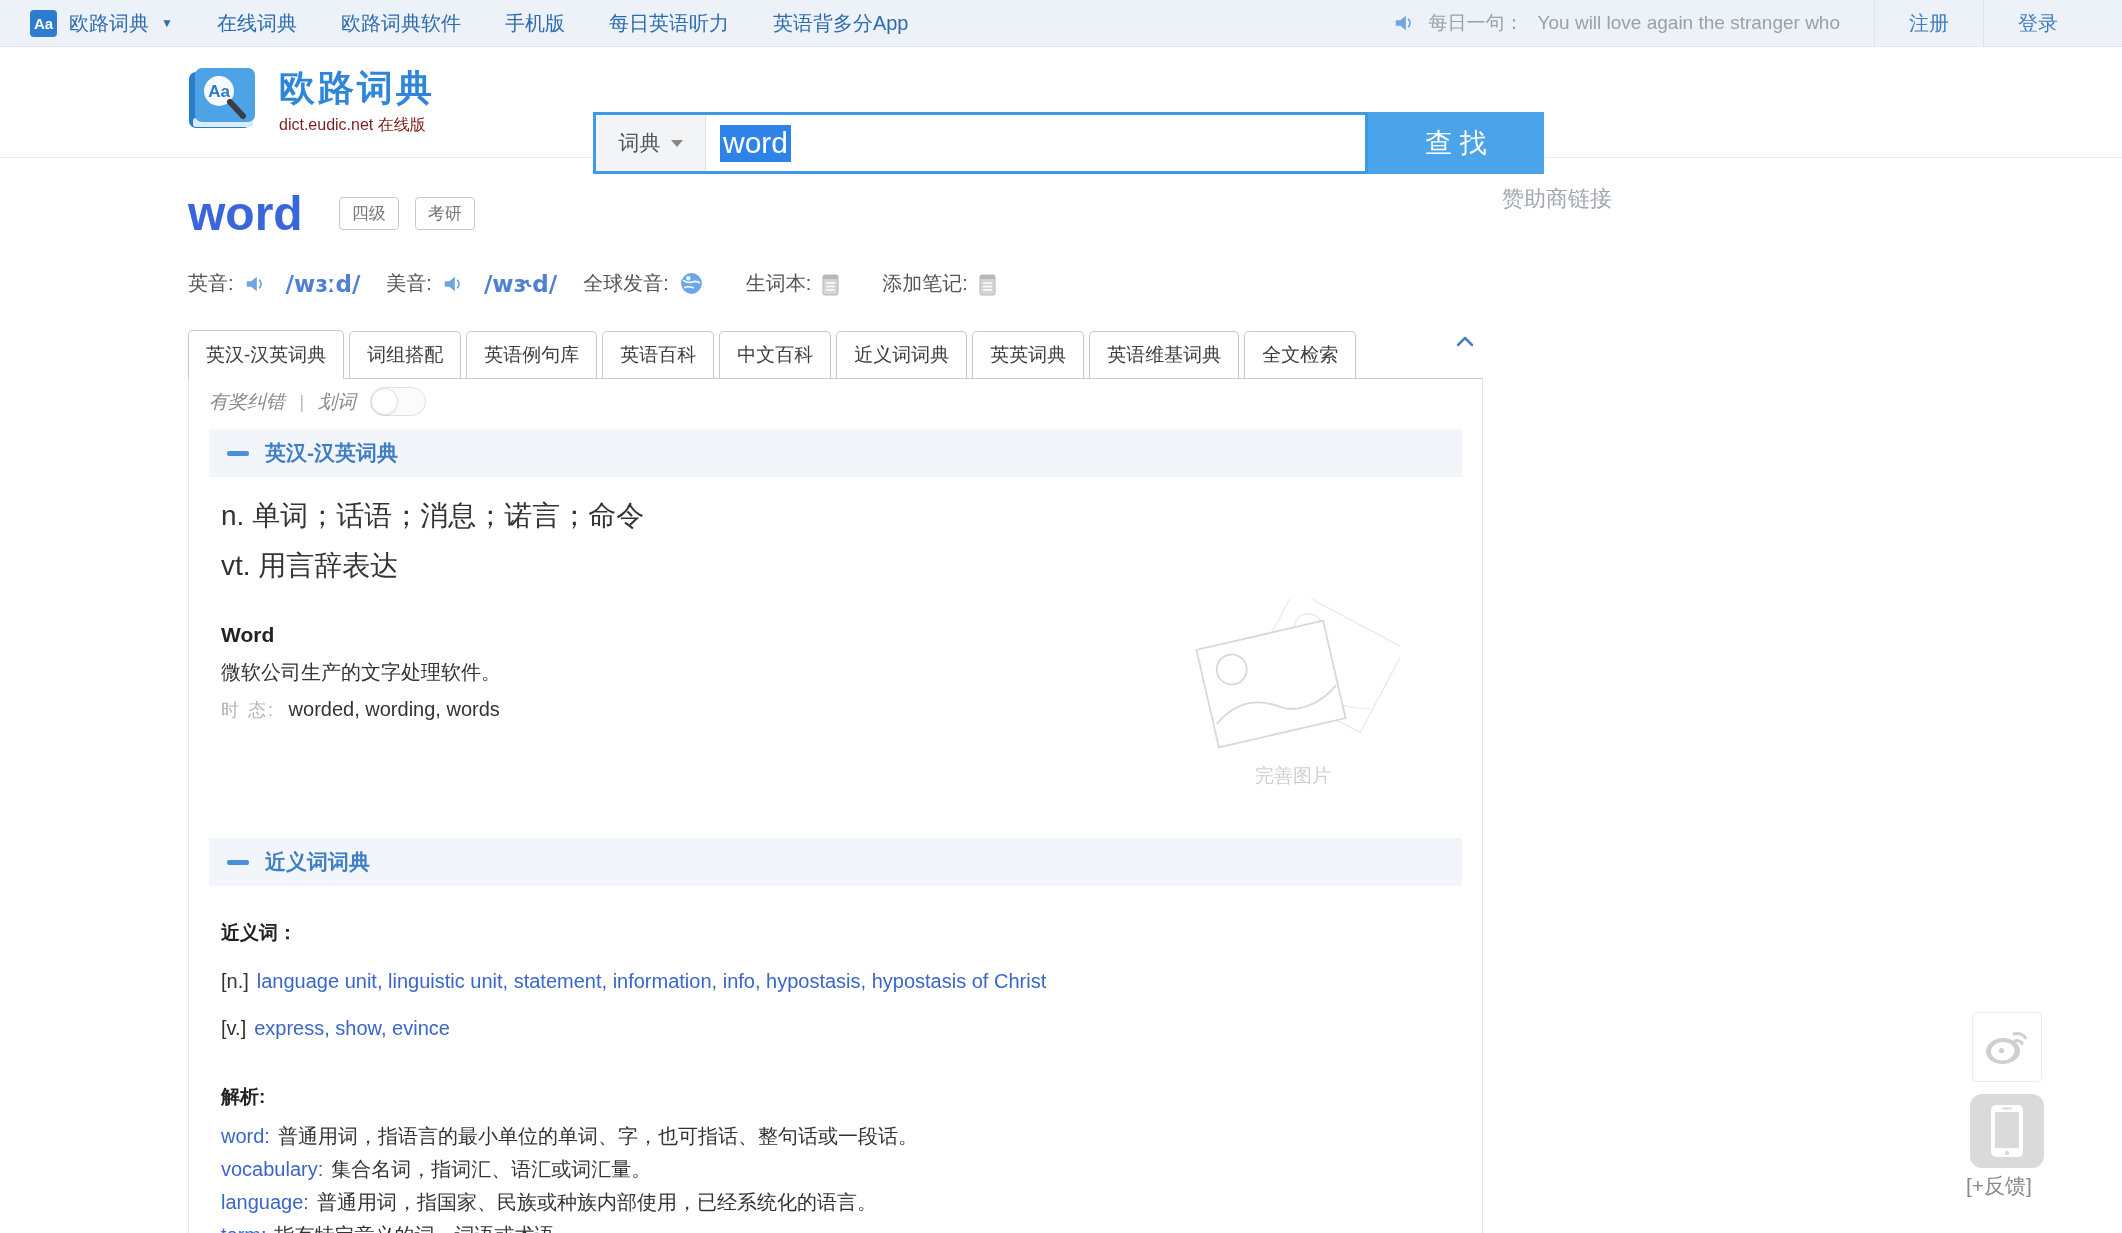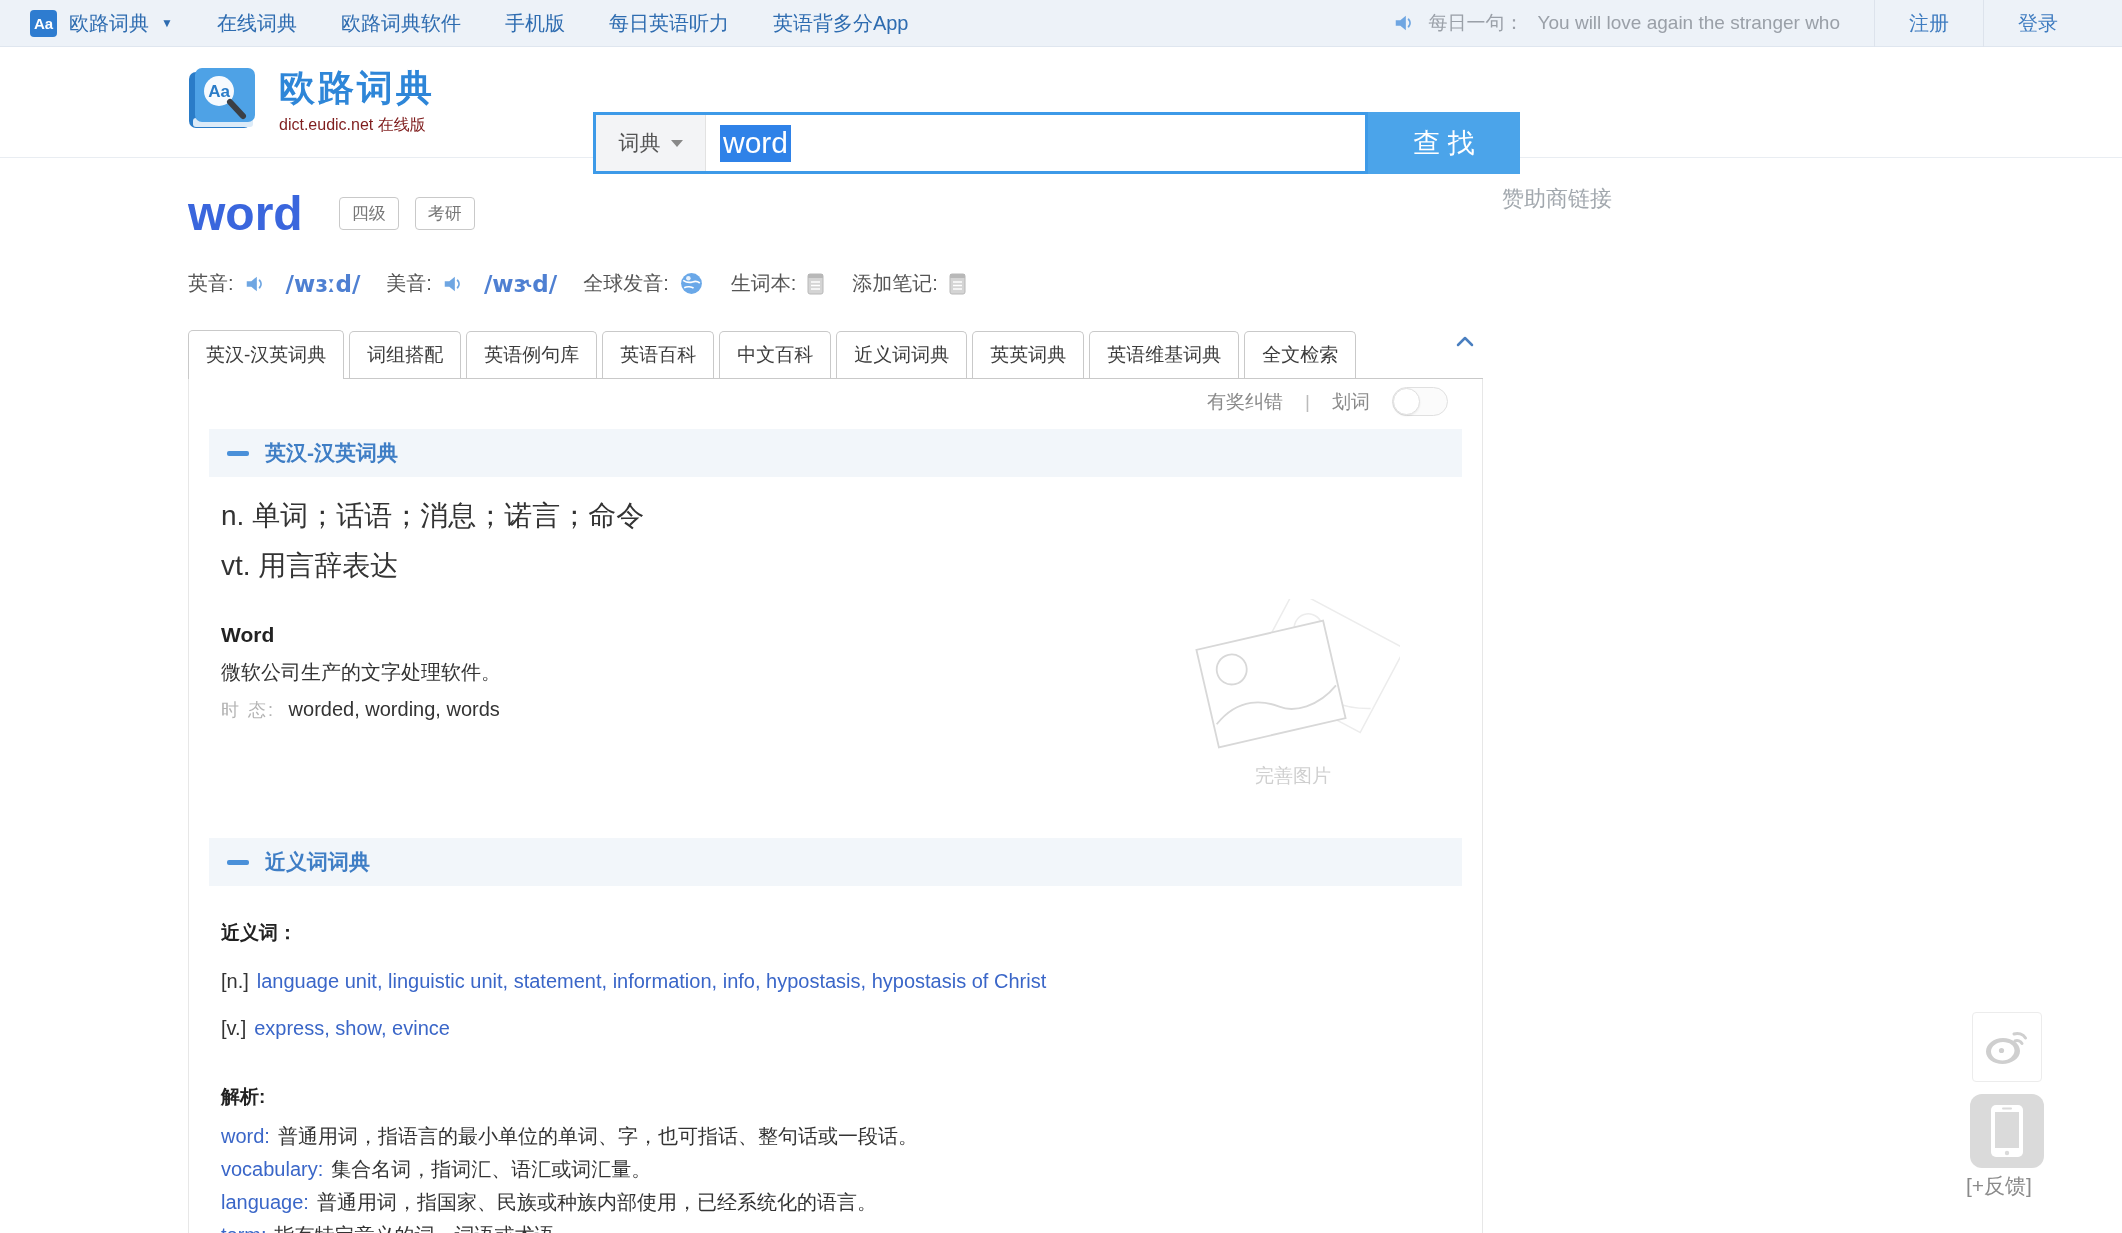--- a/index.html
+++ b/index.html
@@ -30,53 +30,53 @@
   .logo-text .logo-sub { font-size:16px; color:#7f1d1d; margin-top:2px; }
   .search-wrap { position:absolute; left:549px; top:64px; display:flex; align-items:stretch; height:62px;padding-left:44px; }
   .search-box { width:775px; border:3px solid #3d9ae8; background:#fff; display:flex; align-items:stretch; }
   .dict-select { width:110px; background:#f3f4f6; border-right:1px solid #e2e2e2;
     display:flex; align-items:center; justify-content:center; gap:10px;
     color:#555; font-size:21px; cursor:pointer; }
   .select-caret { width:0; height:0; border-left:6px solid transparent; border-right:6px solid transparent;
     border-top:7px solid #888; }
   .search-input { flex:1; display:flex; align-items:center; padding-left:14px; font-size:30px; cursor:text; }
   .selection { background:#2f82e8; color:#fff; padding:1px 3px 2px 3px; }
-  .search-btn { width:152px; background:#4ba4ea; color:#fff; font-size:27px;
+  .search-btn { width:176px; background:#4ba4ea; color:#fff; font-size:27px;
     display:flex; align-items:center; justify-content:center; cursor:pointer; }
 
   .sponsor { position:absolute; left:1502px; top:184px; font-size:22px; color:#a2a8ae; }
 
   
   .word-head { position:absolute; left:188px; top:186px; display:flex; align-items:center; }
   .word-title { font-size:48px; font-weight:bold; color:#3a66dd; }
   .badges { display:flex; gap:16px; margin-left:36px; }
   .badge { border:1px solid #c9c9c9; border-radius:4px; padding:4px 12px;
     color:#777; font-size:17px; background:#fff; }
 
   .pron-row { position:absolute; left:188px; top:270px; display:flex; align-items:center; font-size:20px; color:#555; }
   .pron-row .lbl { margin-right:10px; }
   .phonetic { font-size:23px; font-weight:bold; color:#4f80d2; margin:0 26px 0 10px;
     font-family:"DejaVu Sans","Liberation Sans",sans-serif; cursor:pointer; }
   .icon-gap { margin-right:10px; display:flex; align-items:center; cursor:pointer; }
-  .group-gap { margin-left:17px; display:flex; align-items:center; }
+  .group-gap { margin-left:32px; display:flex; align-items:flex-end; }
 
   
   .tabs { position:absolute; left:188px; top:330px; width:1295px; height:49px;
     display:flex; align-items:flex-end; border-bottom:1px solid #c9c9c9; }
   .tab { border:1px solid #c9c9c9; border-bottom:none; border-radius:5px 5px 0 0; background:#fff;
     margin-right:5px; padding:0 17px; height:47px; display:flex; align-items:center;
     font-size:19px; color:#3c3c3c; cursor:pointer; white-space:nowrap; position:relative; }
   .tab:first-of-type { height:49px; margin-bottom:-1px; z-index:2; background:#fff; }
   .tabs-chevron { position:absolute; right:8px; top:4px; cursor:pointer; }
 
   
   .panel { position:absolute; left:188px; top:379px; width:1295px; height:854px;
     background:#fff; border-left:1px solid #e7e7e7; border-right:1px solid #e7e7e7; padding:0 20px; }
-  .tools-row { margin-top:8px; display:flex; justify-content:flex-end; align-items:center;
-    gap:22px; color:#8a8a8a; font-size:19px; padding-right:14px; }
+  .tools-row { margin-top:8px; display:flex; justify-content:flex-start; align-items:center;
+    gap:14px; color:#8a8a8a; font-size:19px; padding-right:14px;font-style:italic; }
   .tools-row .t-item { cursor:pointer; }
   .pipe { color:#bbb; }
   .toggle { width:56px; height:29px; border:1px solid #e0e0e0; border-radius:15px; background:#fbfbfb;
     position:relative; cursor:pointer; }
   .toggle .knob { position:absolute; left:0; top:0; width:27px; height:27px; border-radius:50%;
     background:#fff; border:1px solid #e0e0e0; box-shadow:0 1px 2px rgba(0,0,0,.08); }
 
   .section-bar { margin-top:13px; height:48px; background:#f2f6fa; display:flex; align-items:center;
     padding-left:18px; gap:16px; }
   .dash { width:22px; height:5px; border-radius:2px; background:#4a90d9; }

